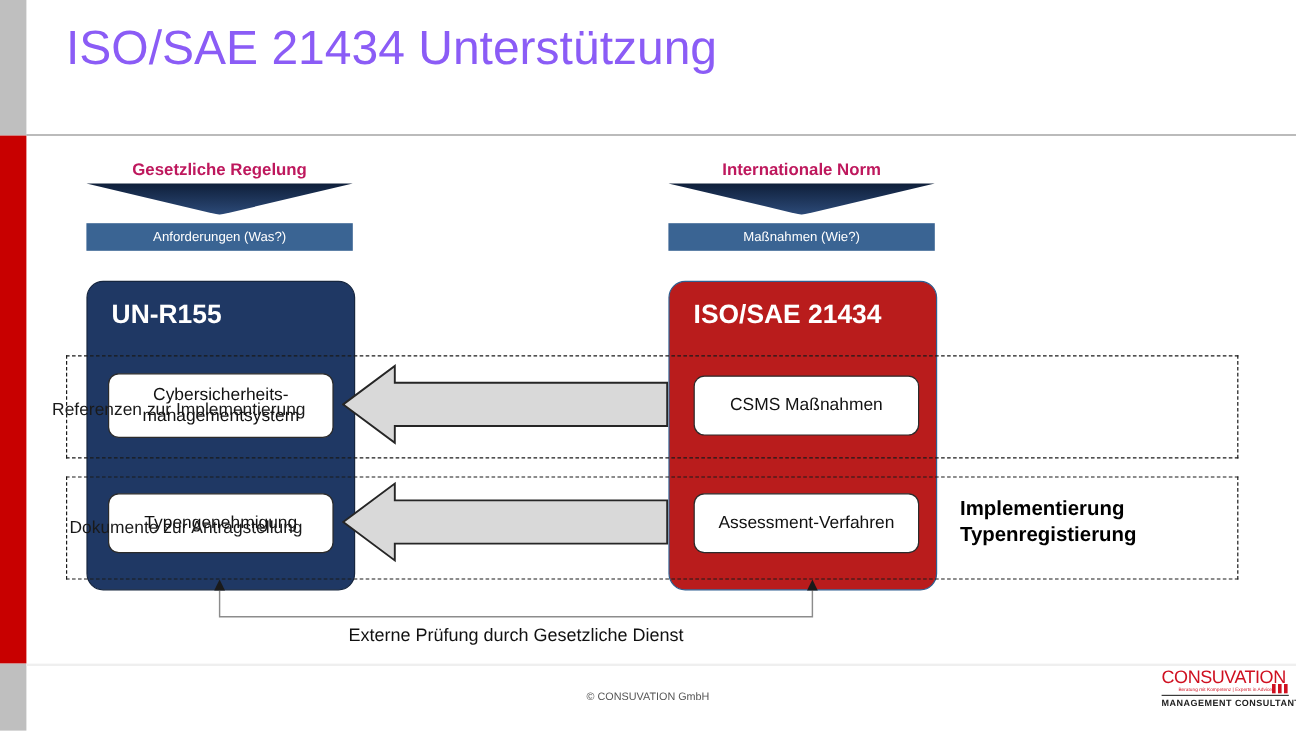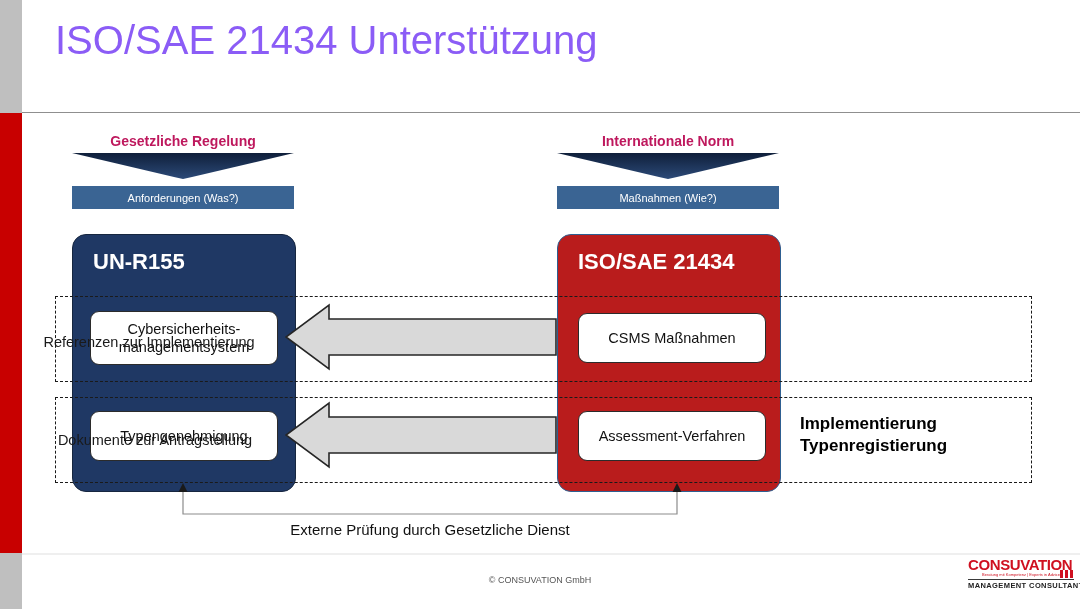--- a/index.html
+++ b/index.html
@@ -103,21 +103,21 @@
   }
 
   
   .copyright{
     position:absolute;left:0;right:0;top:575px;
     text-align:center;font-size:9px;color:#555;
   }
   .logo{position:absolute;left:968px;top:556px;width:106px;height:40px;}
   .logo-word{
     position:absolute;left:0;top:0;width:106px;
-    font-size:15px;font-weight:bold;color:#cf1020;
+    font-size:15px;font-weight:normal;color:#cf1020;
     letter-spacing:-0.4px;white-space:nowrap;
   }
   .logo-tag{
     position:absolute;left:14px;top:16px;width:80px;
     font-size:4px;color:#cf1020;white-space:nowrap;letter-spacing:0px;
   }
   .logo-bars{position:absolute;left:92px;top:14px;width:14px;height:8px;}
   .logo-rule{position:absolute;left:0;top:23px;width:106px;height:1px;background:#3a3a3a;}
   .logo-sub{
     position:absolute;left:0;top:25px;width:106px;

